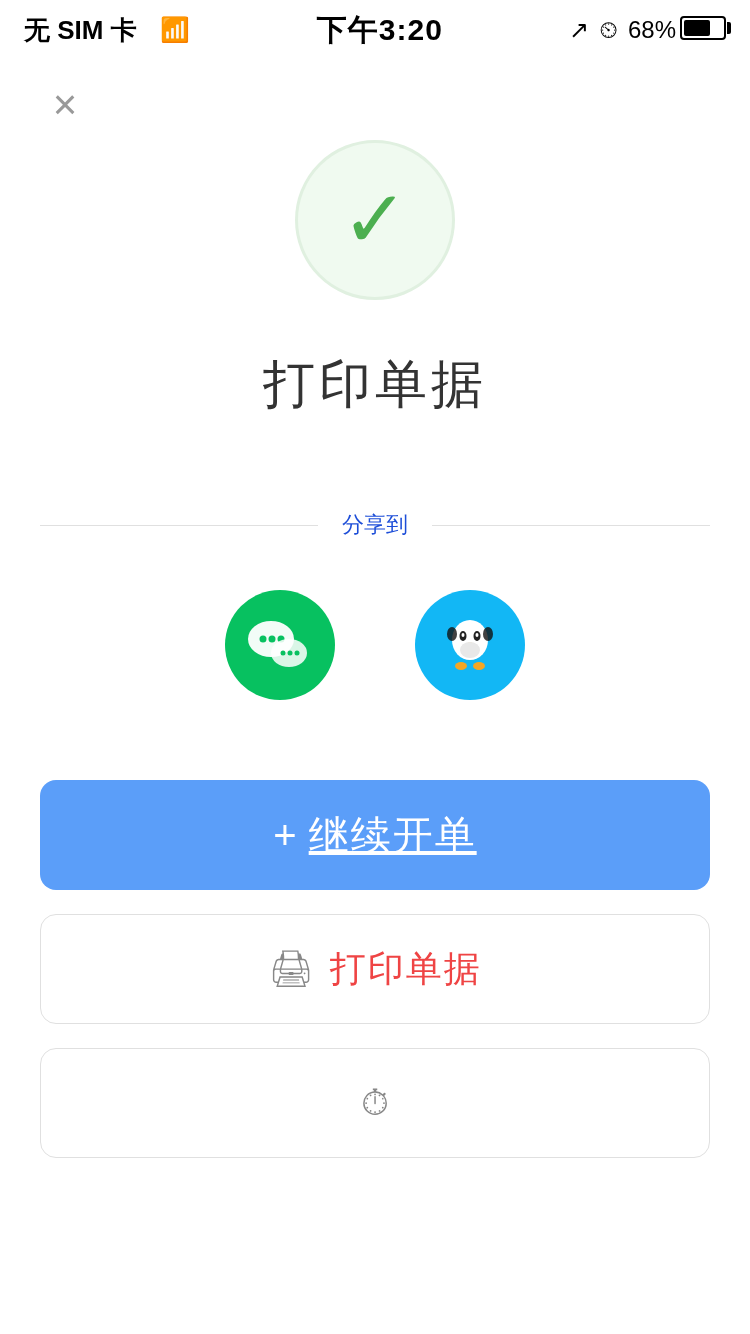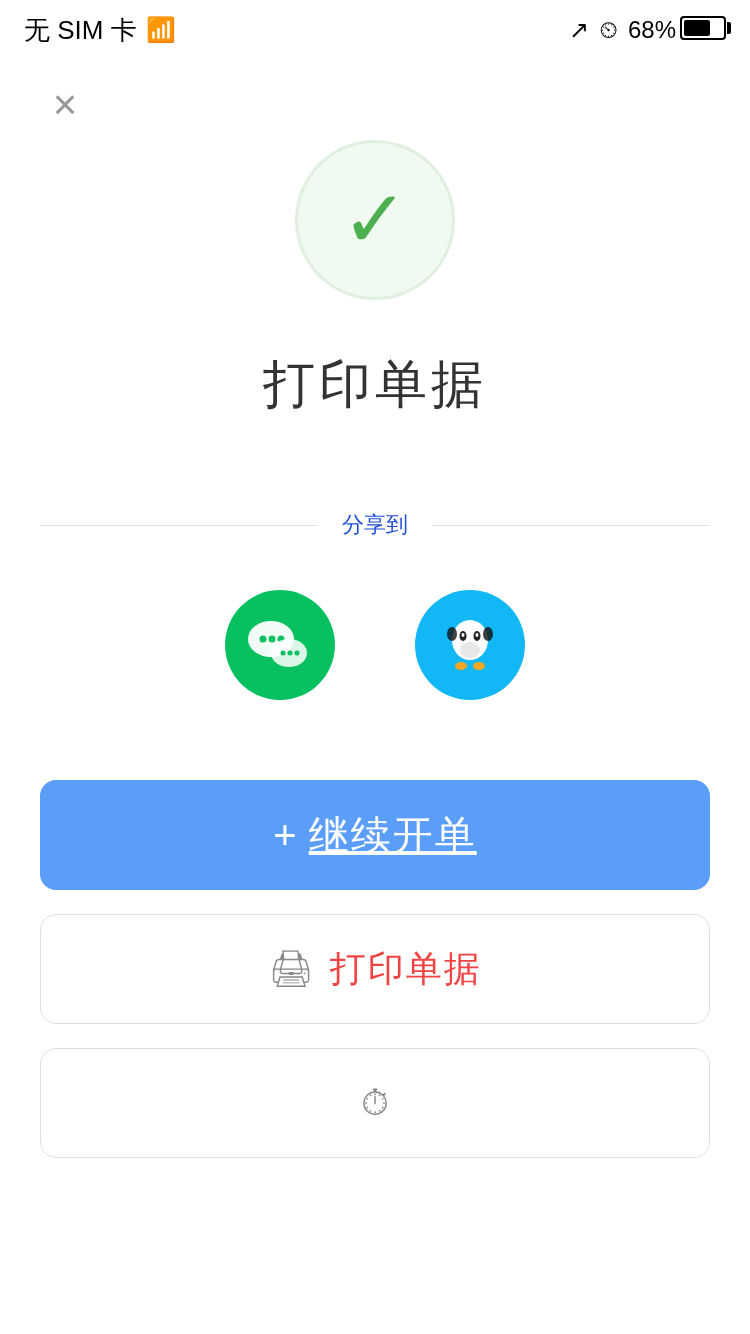--- a/index.html
+++ b/index.html
@@ -25,24 +25,24 @@
       display: flex;
       align-items: center;
       justify-content: space-between;
       padding: 0 24px;
       background: #ffffff;
     }
 
     .status-left {
       display: flex;
       align-items: center;
-      gap: 10px;
+      gap: 24px;
       font-size: 26px;
       color: #000;
-      font-weight: 400;
+      font-weight: 700;
     }
 
     .wifi-icon {
       font-size: 24px;
     }
 
     .status-center {
       font-size: 30px;
       font-weight: 600;
       color: #000;
@@ -274,20 +274,21 @@
     }
   </style>
 </head>
 <body>
 
 <div class="status-bar">
   <div class="status-left">
     <span>无 SIM 卡</span>
     <span class="wifi-icon">📶</span>
   </div>
+  <div class="status-center">下午3:20</div>
   <div class="status-right">
     <span>↗</span>
     <span>⏲</span>
     <div class="battery">
       <span>68%</span>
       <div class="battery-icon">
         <div class="battery-fill"></div>
       </div>
     </div>
   </div>

